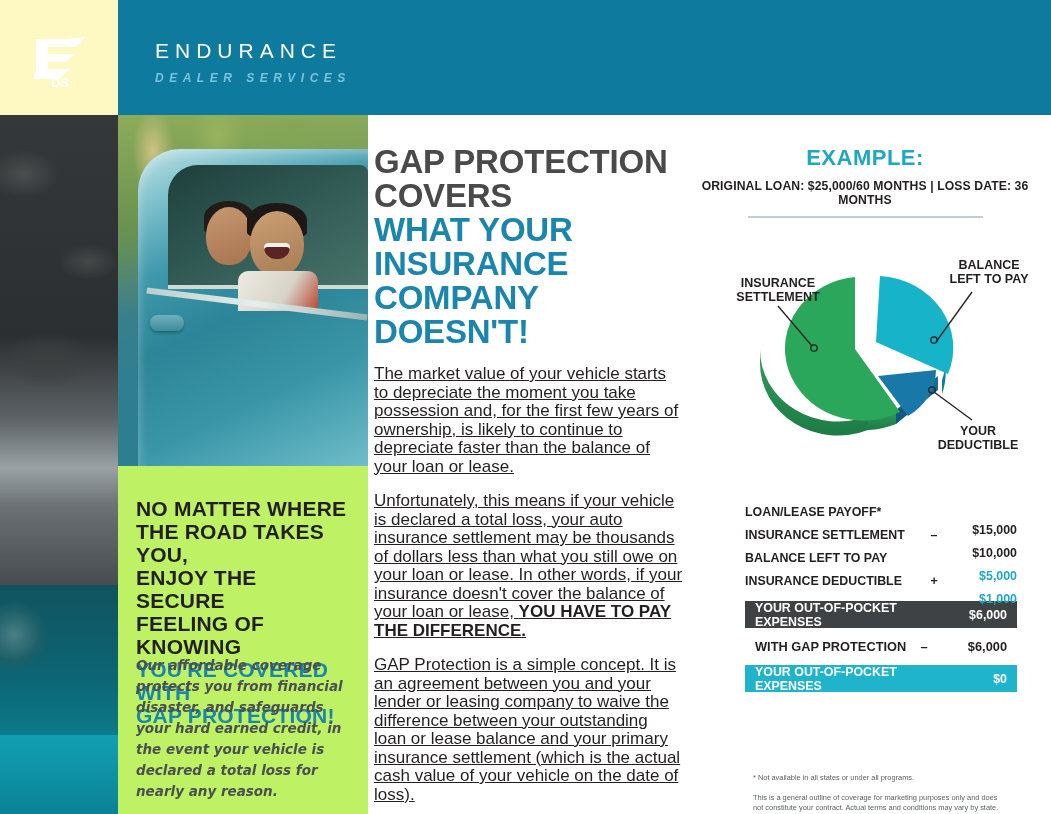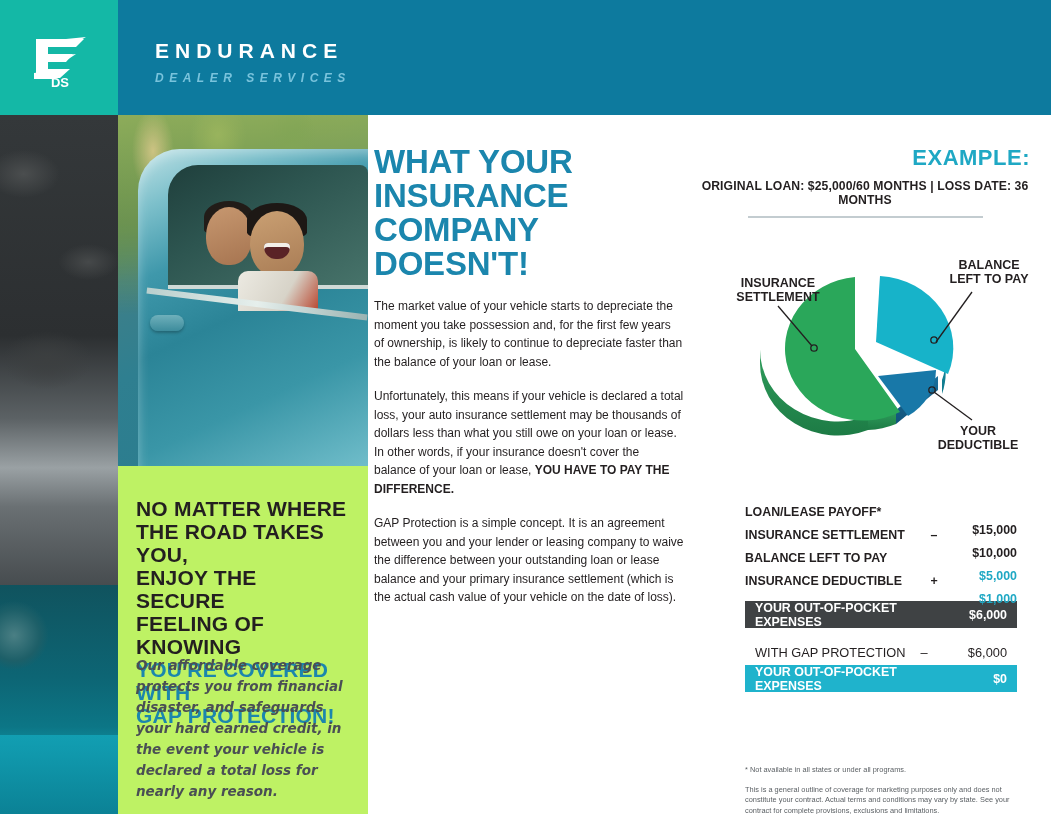--- a/index.html
+++ b/index.html
@@ -5,24 +5,24 @@
   html,body{margin:0;padding:0;}
   body{
     width:1051px;height:814px;
     font-family:"Liberation Sans",sans-serif;
     background:#ffffff;overflow:hidden;position:relative;
   }
   .page{position:relative;width:1051px;height:814px;overflow:hidden;}
 
   
   .header{position:absolute;left:0;top:0;width:1051px;height:115px;background:#0d7a9e;}
-  .header-logo-block{position:absolute;left:0;top:0;width:118px;height:115px;background:#14b8a6;}
+  .header-logo-block{position:absolute;left:0;top:0;width:118px;height:115px;background:#fef9c3;}
   .logo-mark{position:absolute;left:26px;top:33px;width:68px;height:56px;}
   .brand{position:absolute;left:155px;top:40px;}
-  .brand-name{font-size:21px;font-weight:bold;letter-spacing:6px;color:#ffffff;line-height:1;}
+  .brand-name{font-size:21px;font-weight:normal;letter-spacing:6px;color:#ffffff;line-height:1;}
   .brand-sub{font-size:12px;font-style:italic;font-weight:bold;letter-spacing:5.5px;
              color:#79c3dc;line-height:1;margin-top:11px;}
 
   
   .strip{position:absolute;left:0;top:115px;width:118px;height:699px;overflow:hidden;
          background:#2a2d2e;}
   .strip-gray{position:absolute;left:0;top:0;width:118px;height:490px;
     background:
       radial-gradient(ellipse 60px 40px at 20% 12%, #4b4e4f 0%, transparent 60%),
       radial-gradient(ellipse 50px 30px at 75% 30%, #46494a 0%, transparent 60%),
@@ -81,30 +81,30 @@
   .left-body{position:absolute;left:18px;top:540px;width:214px;
     font-family:"DejaVu Sans",sans-serif;font-style:italic;font-weight:bold;
     font-size:13.5px;line-height:21px;color:#4a4f54;}
 
   
   .midcol{position:absolute;left:374px;top:145px;width:310px;}
   .headline{font-family:"Liberation Sans Narrow","Liberation Sans",sans-serif;
     font-weight:bold;font-size:33px;line-height:34px;letter-spacing:-.2px;
     color:#4a4a4a;text-transform:uppercase;margin:0;}
   .headline .t{color:#1b86ad;display:block;}
-  .para{font-size:12px;line-height:18.5px;color:#231f20;margin:16px 0 0 0;}
+  .para{font-size:17px;line-height:18.5px;color:#231f20;margin:16px 0 0 0;text-decoration:underline;}
   .para b{font-weight:bold;}
   .quote-wrap{margin-top:22px;border-top:1.5px solid #b9c4c9;border-bottom:1.5px solid #b9c4c9;
     padding:12px 0 13px 0;}
   .quote{font-family:"DejaVu Sans",sans-serif;font-style:italic;font-weight:bold;
     font-size:16.5px;line-height:22px;color:#1b86ad;margin:0;}
 
   
   .rightcol{position:absolute;left:700px;top:145px;width:330px;}
-  .ex-title{text-align:right;font-family:"Liberation Sans Narrow","Liberation Sans",sans-serif;
+  .ex-title{text-align:center;font-family:"Liberation Sans Narrow","Liberation Sans",sans-serif;
     font-weight:bold;font-size:22px;color:#1fa8c4;letter-spacing:.5px;margin:0;}
   .ex-sub{text-align:center;font-family:"Liberation Sans Narrow","Liberation Sans",sans-serif;
     font-weight:bold;font-size:12.2px;color:#231f20;margin:8px 0 0 0;letter-spacing:.1px;}
   .ex-rule{width:235px;height:1.5px;background:#c3ccd0;margin:9px auto 0 auto;}
 
   
   .pie-area{position:relative;width:330px;height:250px;margin-top:6px;}
   .pie-label{position:absolute;font-family:"Liberation Sans Narrow","Liberation Sans",sans-serif;
     font-weight:bold;font-size:12.5px;line-height:14px;color:#231f20;text-transform:uppercase;}
   .lbl-ins{left:30px;top:52px;text-align:center;width:96px;}
@@ -119,36 +119,36 @@
   .trow .lbl{flex:1;}
   .trow .sign{width:22px;text-align:center;}
   .trow .amt{width:72px;text-align:right;margin-top:36px;}
   .teal{color:#1fa8c4;}
   .bar-dark{display:flex;align-items:center;height:27px;background:#3f4244;color:#ffffff;
     margin-top:9px;padding:0 10px;
     font-family:"Liberation Sans Narrow","Liberation Sans",sans-serif;
     font-weight:bold;font-size:12.4px;text-transform:uppercase;}
   .bar-dark .lbl{flex:1;}
   .bar-dark .amt{width:72px;text-align:right;}
-  .row-mid{display:flex;align-items:flex-end;height:27px;margin-top:5px;padding:0 10px;
-    font-family:"Liberation Sans Narrow","Liberation Sans",sans-serif;
-    font-weight:normal;font-size:12.8px;color:#231f20;text-transform:uppercase;}
+  .row-mid{display:flex;align-items:center;height:27px;margin-top:5px;padding:0 10px;
+    font-family:"Liberation Sans Narrow","Liberation Sans",sans-serif;
+    font-weight:bold;font-size:12.8px;color:#231f20;text-transform:uppercase;}
   .row-mid .lbl{flex:1;}
   .row-mid .sign{width:22px;text-align:center;}
   .row-mid .amt{width:72px;text-align:right;}
   .bar-teal{display:flex;align-items:center;height:27px;background:#1fb3cc;color:#ffffff;
     margin-top:5px;padding:0 10px;
     font-family:"Liberation Sans Narrow","Liberation Sans",sans-serif;
     font-weight:bold;font-size:12.4px;text-transform:uppercase;}
   .bar-teal .lbl{flex:1;}
   .bar-teal .amt{width:72px;text-align:right;}
 
   .disclaimer{position:absolute;left:745px;top:765px;width:272px;
     font-size:7.4px;line-height:10.5px;color:#5a5f63;}
-  .disclaimer p{margin:0;}
+  .disclaimer p{margin:8px;}
   .disclaimer p + p{margin-top:9px;}
 </style>
 </head>
 <body>
 
 <div class="page">
 
   <div class="header">
     <div class="header-logo-block">
       <svg class="logo-mark" viewBox="0 0 68 56">
@@ -192,20 +192,21 @@
       <span>FEELING OF KNOWING</span>
       <span class="hl">YOU'RE COVERED WITH</span>
       <span class="hl">GAP PROTECTION!</span>
     </div>
 
     <div class="left-body">Our affordable coverage protects you from financial disaster, and safeguards your hard earned credit, in the event your vehicle is declared a total loss for nearly any reason.</div>
   </div>
 
   <div class="midcol">
     <h1 class="headline">
+      <span>GAP PROTECTION COVERS</span>
       <span class="t">WHAT YOUR INSURANCE</span>
       <span class="t">COMPANY DOESN'T!</span>
     </h1>
 
     <p class="para">The market value of your vehicle starts to depreciate the moment you take possession and, for the first few years of ownership, is likely to continue to depreciate faster than the balance of your loan or lease.</p>
 
     <p class="para">
       <span>Unfortunately, this means if your vehicle is declared a total loss, your auto insurance settlement may be thousands of dollars less than what you still owe on your loan or lease. In other words, if your insurance doesn't cover the balance of your loan or lease, </span><b>YOU HAVE TO PAY THE DIFFERENCE.</b>
     </p>
 

